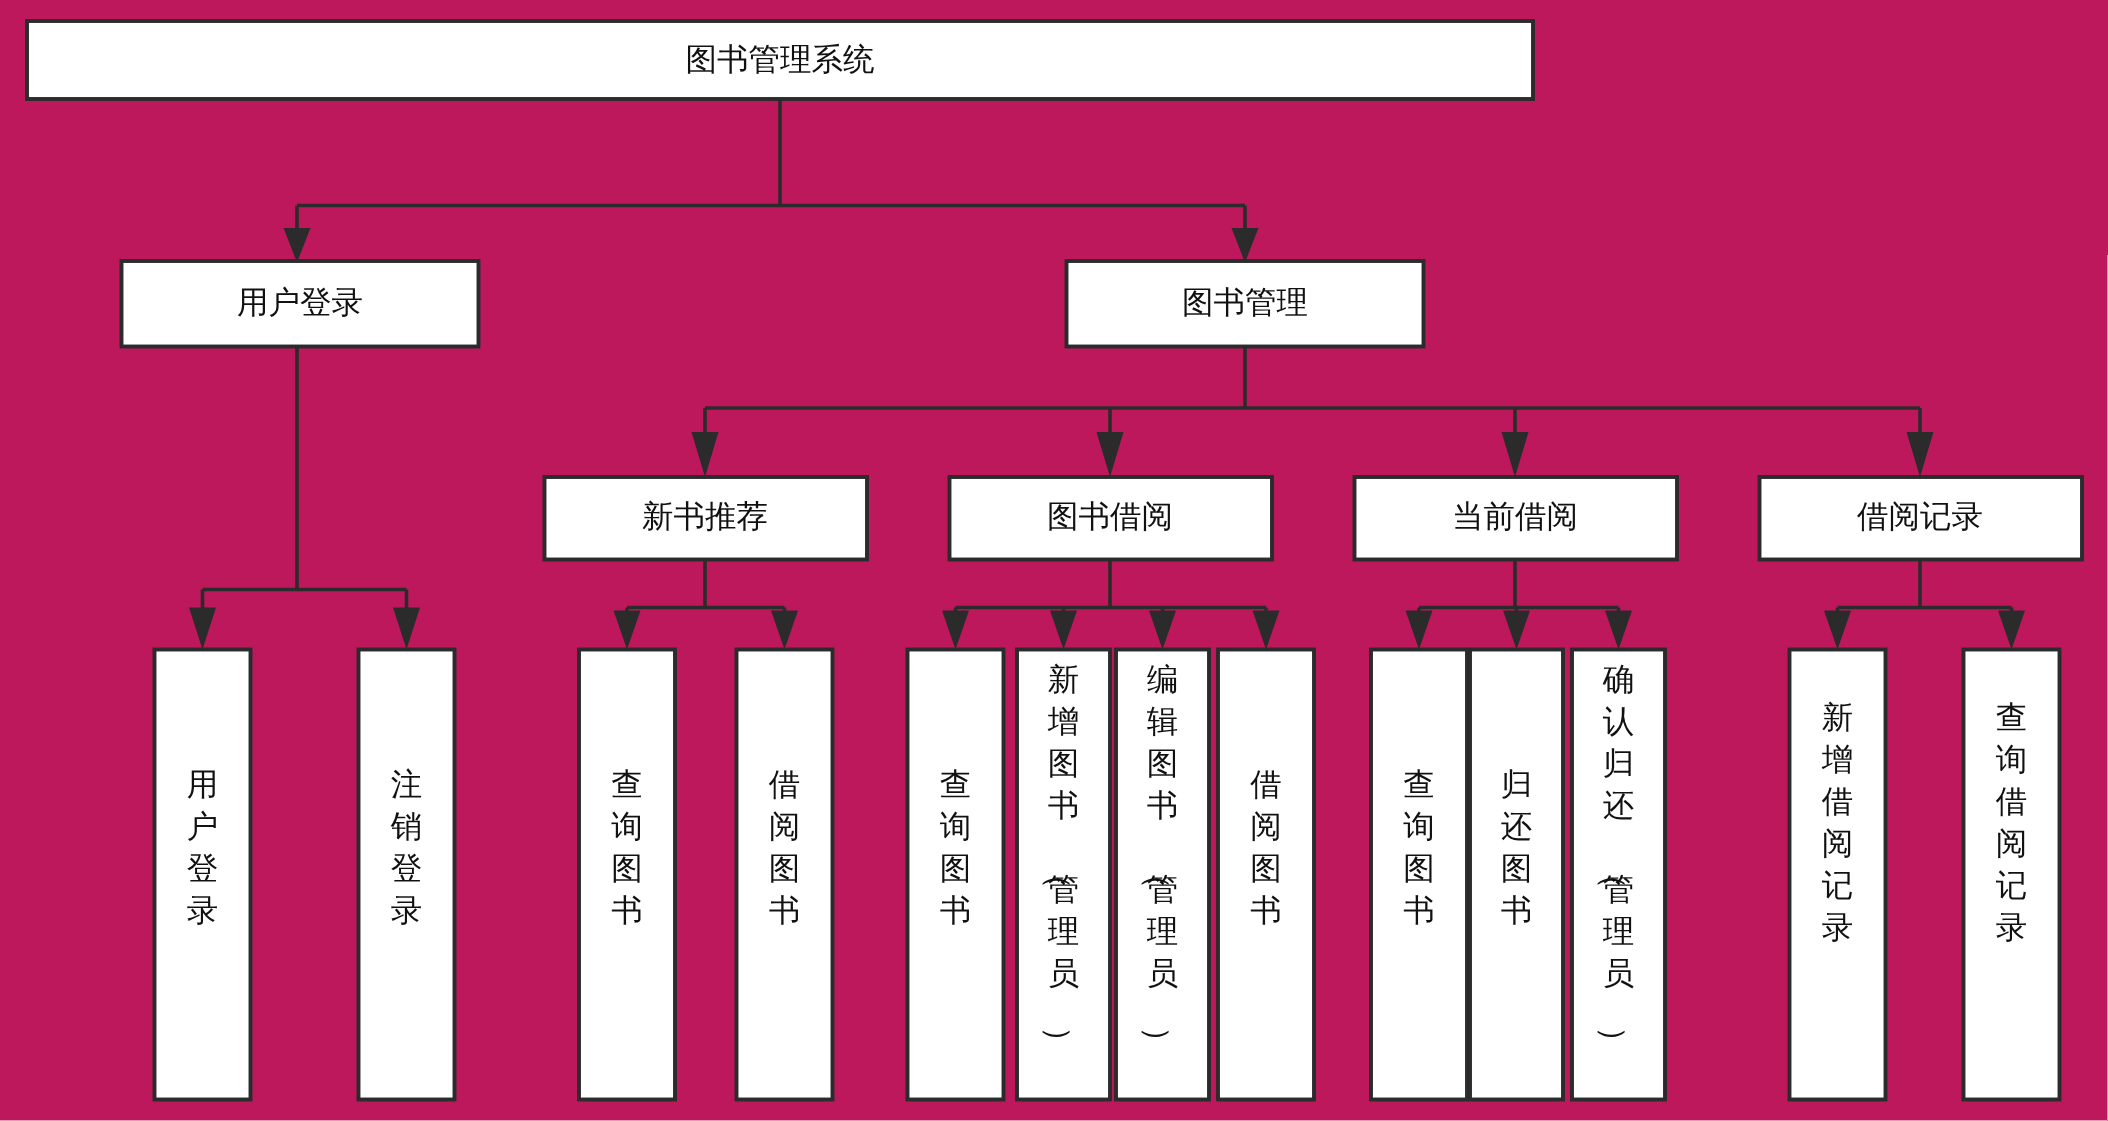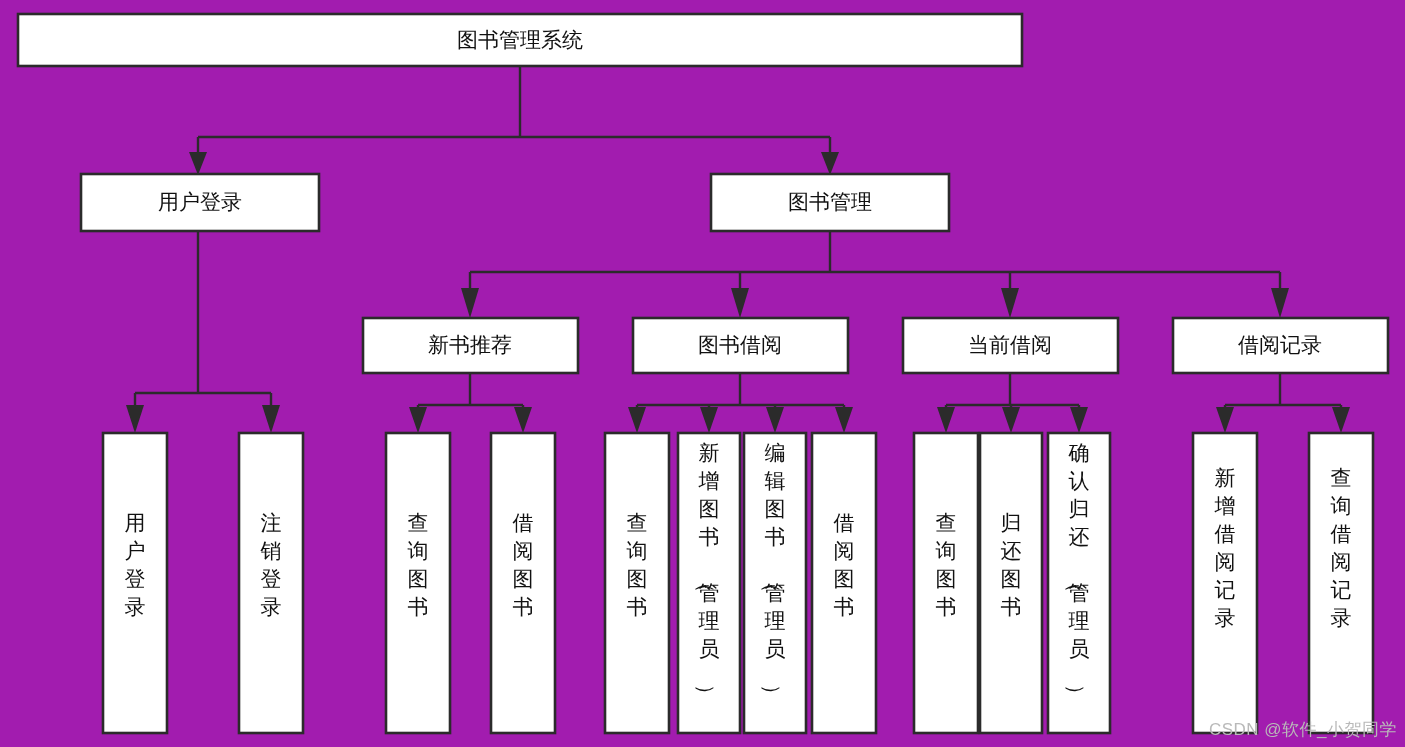--- a/index.html
+++ b/index.html
@@ -7,21 +7,21 @@
     padding: 0;
     background: #ffffff;
   }
   body {
     font-family: "Liberation Sans", "DejaVu Sans", sans-serif;
   }
   #stage {
     position: relative;
     width: 1405px;
     height: 747px;
-    background: #a21caf;
+    background: #be185d;
     overflow: hidden;
   }
   #diagram-svg {
     position: absolute;
     left: 0;
     top: 0;
     width: 1405px;
     height: 747px;
   }
   .node-box {
@@ -228,14 +228,13 @@
       <text class="node-label-v" x="1225" y="485"><tspan x="1225" y="485">新</tspan><tspan x="1225" y="513">增</tspan><tspan x="1225" y="541">借</tspan><tspan x="1225" y="569">阅</tspan><tspan x="1225" y="597">记</tspan><tspan x="1225" y="625">录</tspan></text>
     </g>
 
     <g>
       <rect class="node-box" x="1309" y="433" width="64" height="300"></rect>
       <text class="node-label-v" x="1341" y="485"><tspan x="1341" y="485">查</tspan><tspan x="1341" y="513">询</tspan><tspan x="1341" y="541">借</tspan><tspan x="1341" y="569">阅</tspan><tspan x="1341" y="597">记</tspan><tspan x="1341" y="625">录</tspan></text>
     </g>
 
   </svg>
 
-  <div class="watermark">CSDN @软件_小贺同学</div>
 </div>
 
 </body></html>

